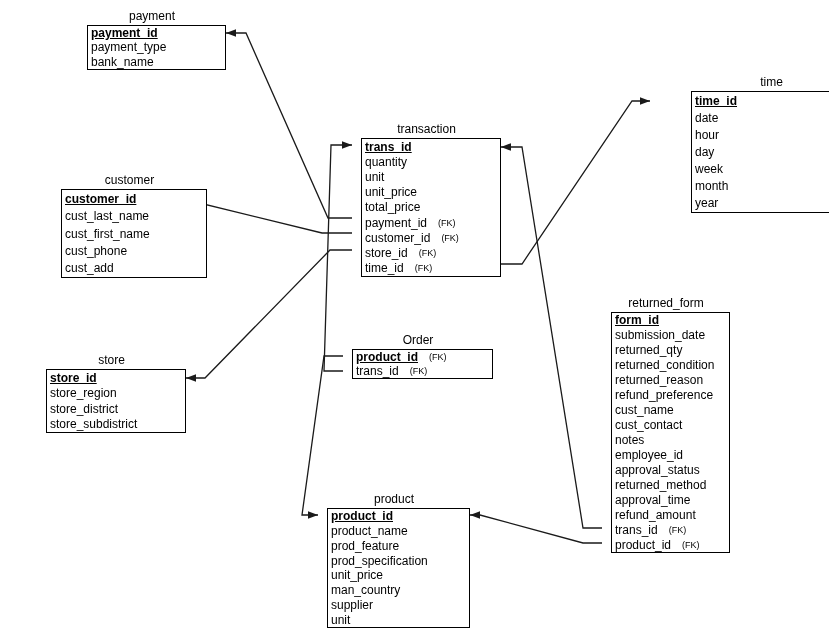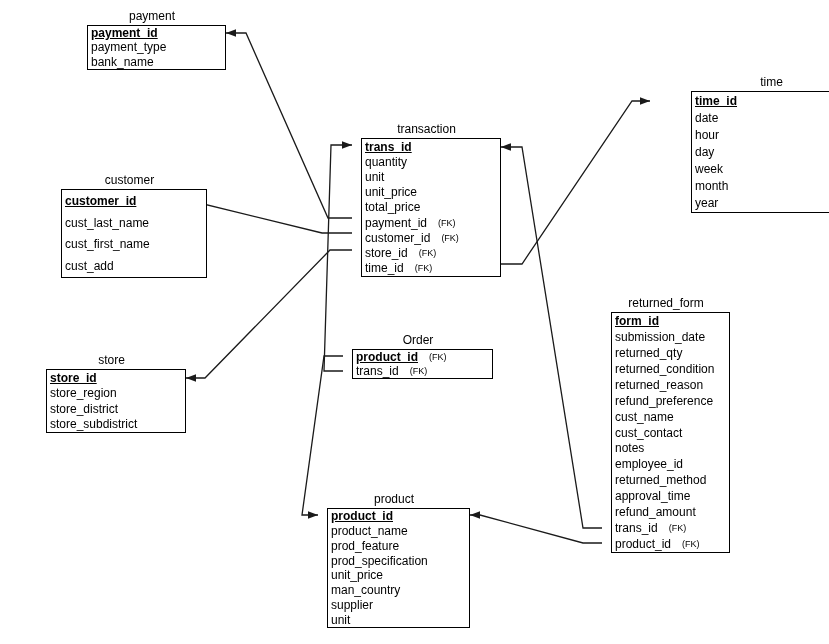--- a/index.html
+++ b/index.html
@@ -107,20 +107,23 @@
           <div class="field-row">
             <span class="field-name pk">customer_id</span>
           </div>
           <div class="field-row">
             <span class="field-name">cust_last_name</span>
           </div>
           <div class="field-row">
             <span class="field-name">cust_first_name</span>
           </div>
           <div class="field-row">
+            <span class="field-name">cust_phone</span>
+          </div>
+          <div class="field-row">
             <span class="field-name">cust_add</span>
           </div>
         </div>
       </div>
       <div class="entity" style="left: 37px; top: 353px; width: 149px;">
         <div class="entity-title">store</div>
         <div class="entity-box" style="height: 64px;">
           <div class="field-row">
             <span class="field-name pk">store_id</span>
           </div>
@@ -222,20 +225,23 @@
             <span class="field-name">cust_name</span>
           </div>
           <div class="field-row">
             <span class="field-name">cust_contact</span>
           </div>
           <div class="field-row">
             <span class="field-name">notes</span>
           </div>
           <div class="field-row">
             <span class="field-name">employee_id</span>
+          </div>
+          <div class="field-row">
+            <span class="field-name">approval_status</span>
           </div>
           <div class="field-row">
             <span class="field-name">returned_method</span>
           </div>
           <div class="field-row">
             <span class="field-name">approval_time</span>
           </div>
           <div class="field-row">
             <span class="field-name">refund_amount</span>
           </div>

